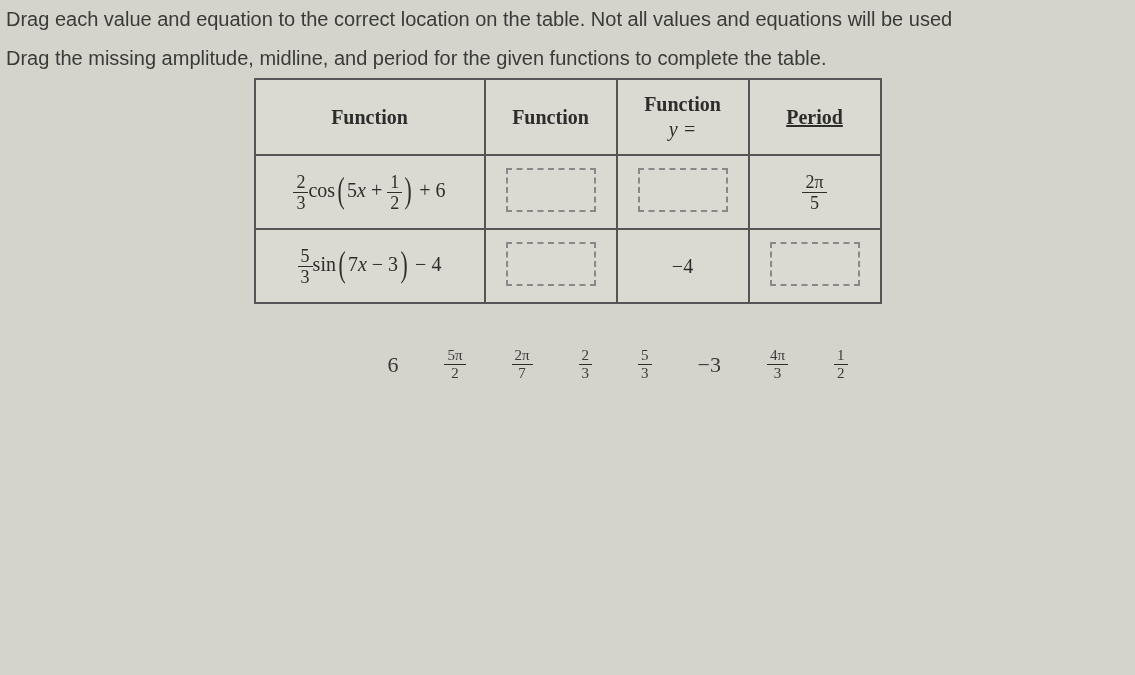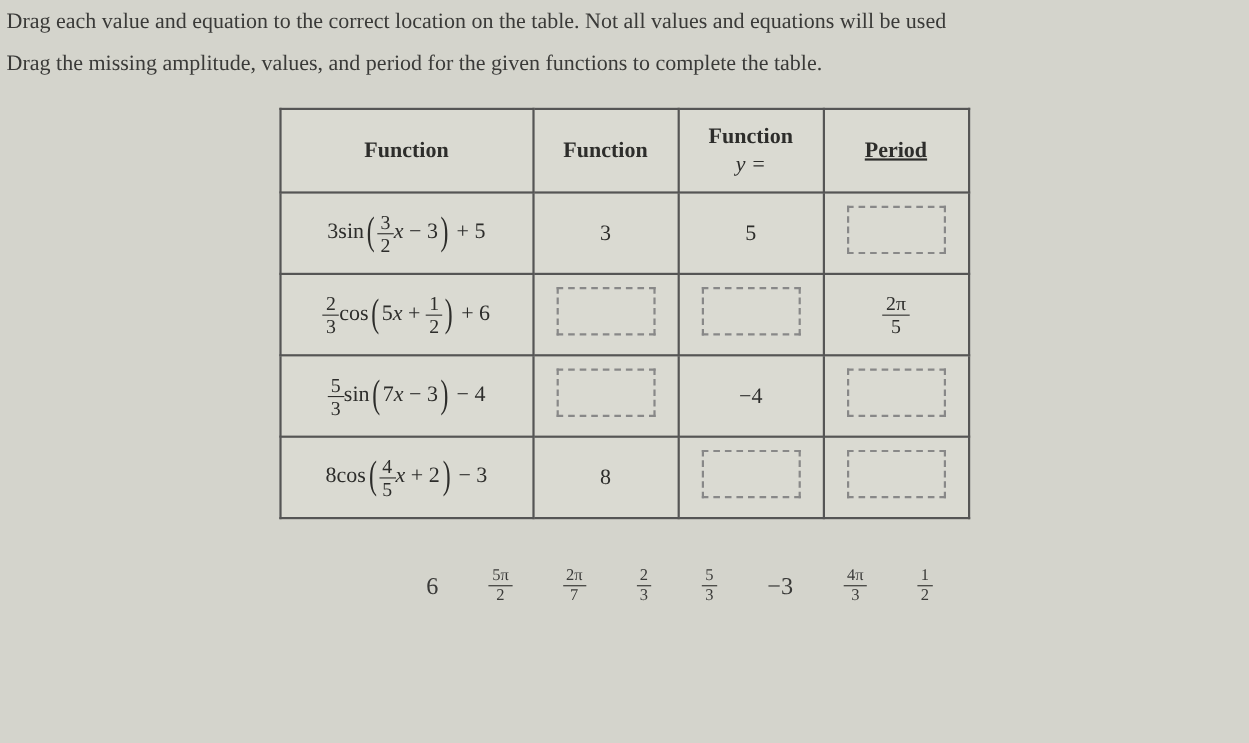--- a/index.html
+++ b/index.html
@@ -8,26 +8,24 @@
     width: 1135px;
     height: 675px;
     background: #d4d4cc;
     font-family: Arial, sans-serif;
     color: #3a3a38;
     overflow: hidden;
   }
   .instruction {
     font-size: 20px;
     padding: 8px 6px;
-    font-family: Liberation Serif, serif;
   }
   .table-wrap {
     display: flex;
     justify-content: center;
-    margin-top: 20px;
   }
   table {
     border-collapse: collapse;
     background: #dadad2;
   }
   th, td {
     border: 2px solid #555;
     text-align: center;
     vertical-align: middle;
     font-family: "Times New Roman", serif;
@@ -103,70 +101,54 @@
     font-size: 22px;
     align-items: center;
     padding-left: 100px;
   }
   .options .frac .num, .options .frac .den { font-size: 15px; }
 </style>
 </head>
 <body>
 
 <div class="instruction">Drag each value and equation to the correct location on the table. Not all values and equations will be used</div>
-<div class="instruction">Drag the missing amplitude, values, and period for the given functions to complete the table.</div>
+<div class="instruction">Drag the missing amplitude, midline, and period for the given functions to complete the table.</div>
 
 <div class="table-wrap">
 <table>
   <tbody>
         <tr>
     <th class="col-func">Function</th>
     <th class="col-amp">Function</th>
     <th class="col-mid">
       <span>Function</span>
       <span class="midline-sub">y =</span>
     </th>
     <th class="col-per">Period</th>
   </tr>
 
-  <tr>
-    <td class="func-cell">
-      <span>3</span><span>sin</span><span class="paren">(</span><span class="frac"><span class="num">3</span><span class="den">2</span></span><span class="var">x</span><span> − 3</span><span class="paren">)</span><span> + 5</span>
-    </td>
-    <td>3</td>
-    <td>5</td>
-    <td><span class="dropzone"></span></td>
-  </tr>
 
   <tr>
     <td class="func-cell">
       <span class="frac"><span class="num">2</span><span class="den">3</span></span><span>cos</span><span class="paren">(</span><span>5</span><span class="var">x</span><span> + </span><span class="frac"><span class="num">1</span><span class="den">2</span></span><span class="paren">)</span><span> + 6</span>
     </td>
     <td><span class="dropzone"></span></td>
     <td><span class="dropzone"></span></td>
     <td><span class="frac"><span class="num">2π</span><span class="den">5</span></span></td>
   </tr>
 
   <tr>
     <td class="func-cell">
       <span class="frac"><span class="num">5</span><span class="den">3</span></span><span>sin</span><span class="paren">(</span><span>7</span><span class="var">x</span><span> − 3</span><span class="paren">)</span><span> − 4</span>
     </td>
     <td><span class="dropzone"></span></td>
     <td>−4</td>
     <td><span class="dropzone"></span></td>
   </tr>
 
-  <tr>
-    <td class="func-cell">
-      <span>8</span><span>cos</span><span class="paren">(</span><span class="frac"><span class="num">4</span><span class="den">5</span></span><span class="var">x</span><span> + 2</span><span class="paren">)</span><span> − 3</span>
-    </td>
-    <td>8</td>
-    <td><span class="dropzone"></span></td>
-    <td><span class="dropzone"></span></td>
-  </tr>
 </tbody>
     </table>
 </div>
 
 <div class="options">
   <span>6</span>
   <span><span class="frac"><span class="num">5π</span><span class="den">2</span></span></span>
   <span><span class="frac"><span class="num">2π</span><span class="den">7</span></span></span>
   <span><span class="frac"><span class="num">2</span><span class="den">3</span></span></span>
   <span><span class="frac"><span class="num">5</span><span class="den">3</span></span></span>

